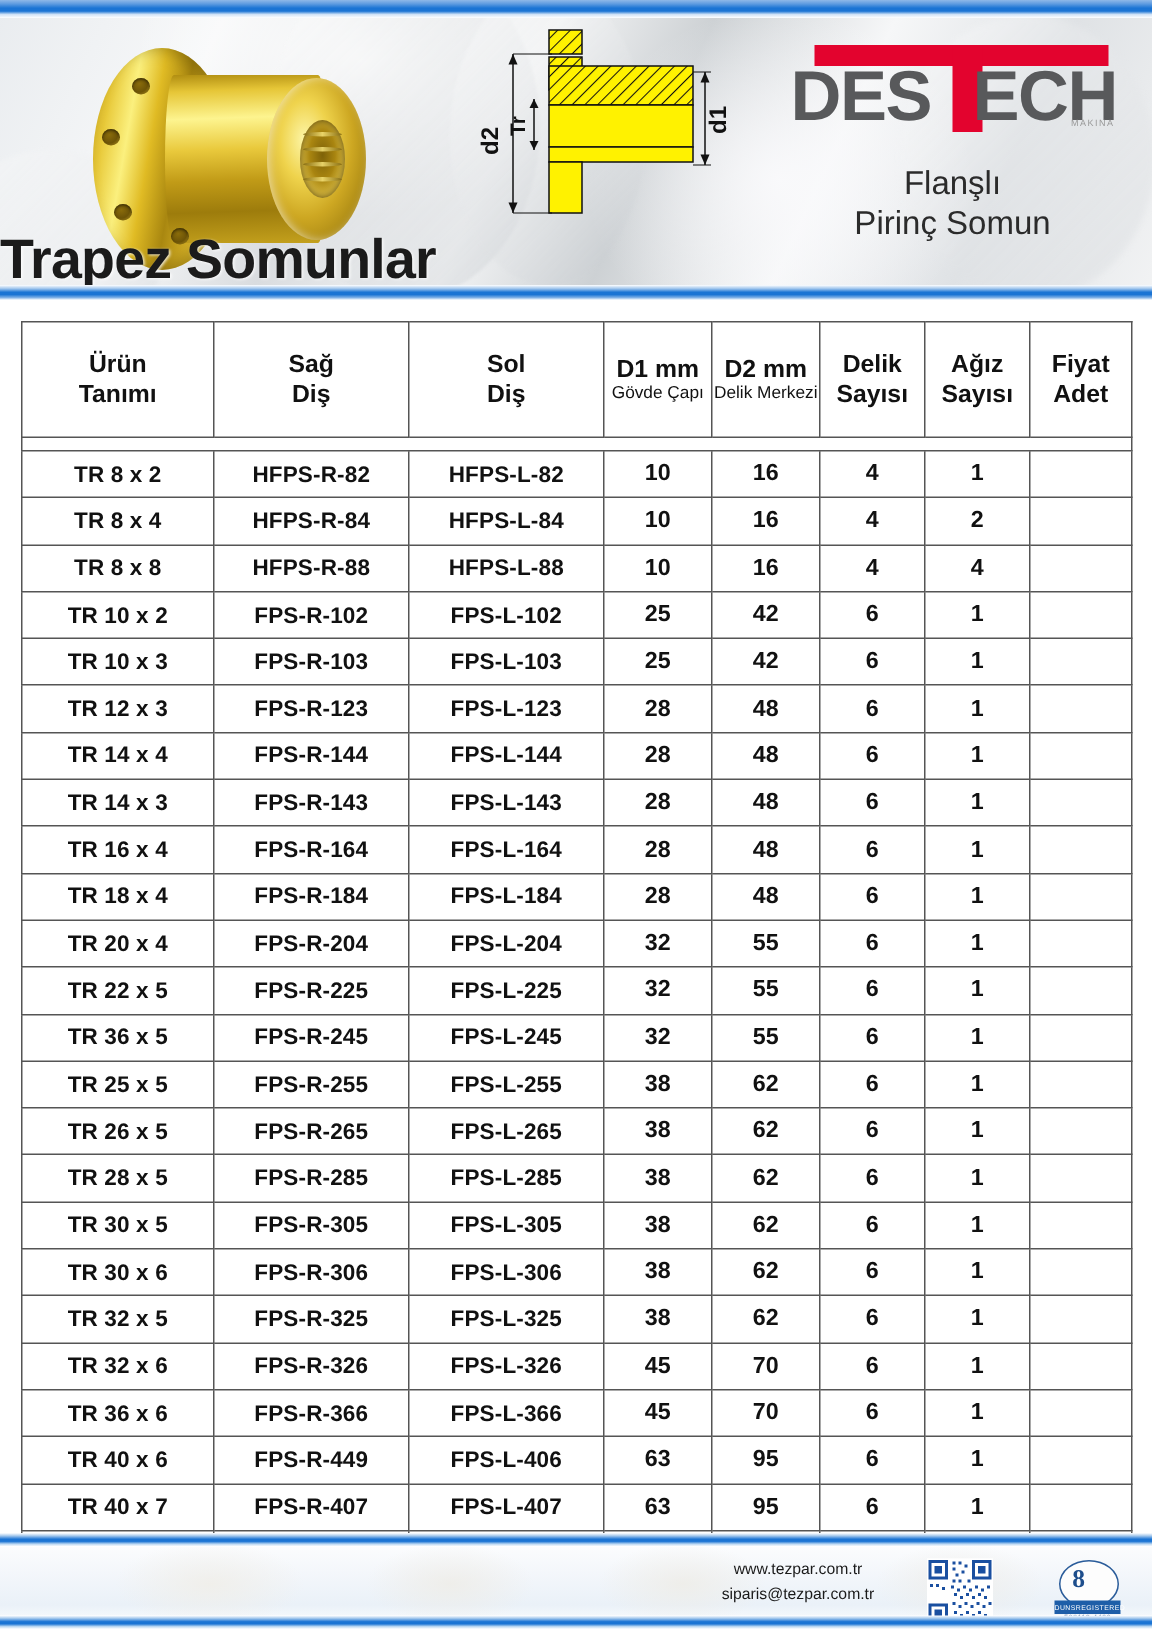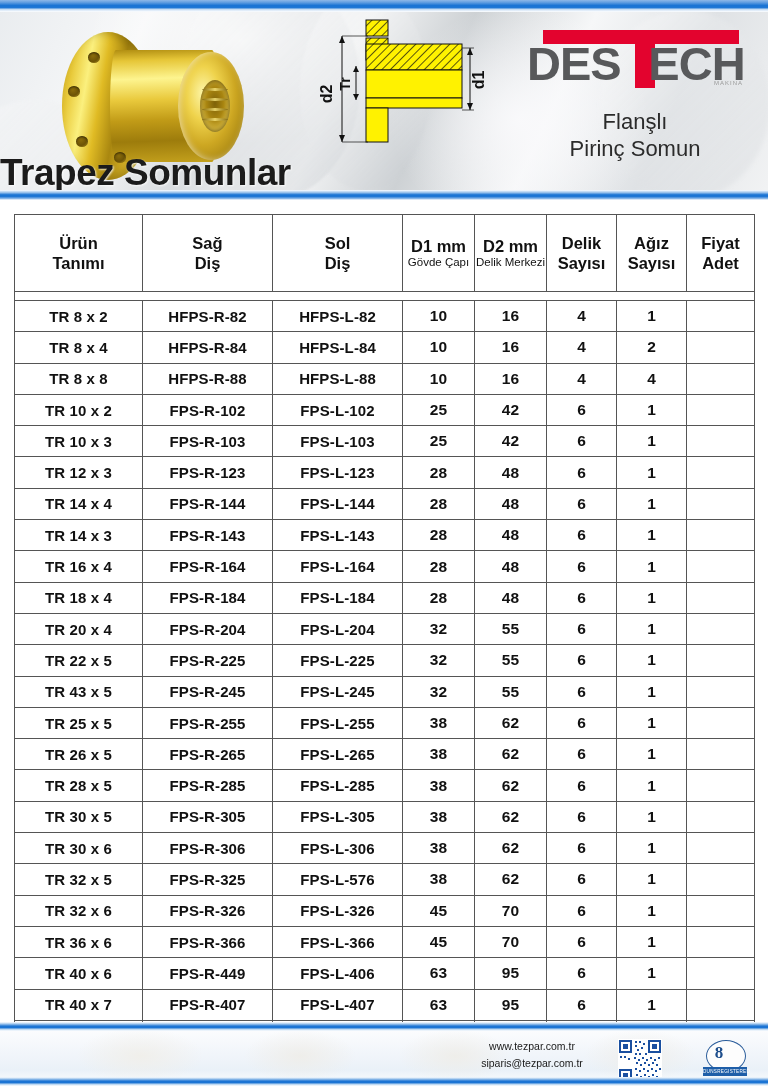--- a/index.html
+++ b/index.html
@@ -376,21 +376,21 @@
             <td>TR 22 x 5</td>
             <td>FPS-R-225</td>
             <td>FPS-L-225</td>
             <td class="num">32</td>
             <td class="num">55</td>
             <td class="num">6</td>
             <td class="num">1</td>
             <td class="num"></td>
           </tr>
           <tr>
-            <td>TR 43 x 5</td>
+            <td>TR 36 x 5</td>
             <td>FPS-R-245</td>
             <td>FPS-L-245</td>
             <td class="num">32</td>
             <td class="num">55</td>
             <td class="num">6</td>
             <td class="num">1</td>
             <td class="num"></td>
           </tr>
           <tr>
             <td>TR 25 x 5</td>
@@ -438,21 +438,21 @@
             <td>FPS-L-306</td>
             <td class="num">38</td>
             <td class="num">62</td>
             <td class="num">6</td>
             <td class="num">1</td>
             <td class="num"></td>
           </tr>
           <tr>
             <td>TR 32 x 5</td>
             <td>FPS-R-325</td>
-            <td>FPS-L-576</td>
+            <td>FPS-L-325</td>
             <td class="num">38</td>
             <td class="num">62</td>
             <td class="num">6</td>
             <td class="num">1</td>
             <td class="num"></td>
           </tr>
           <tr>
             <td>TR 32 x 6</td>
             <td>FPS-R-326</td>
             <td>FPS-L-326</td>

